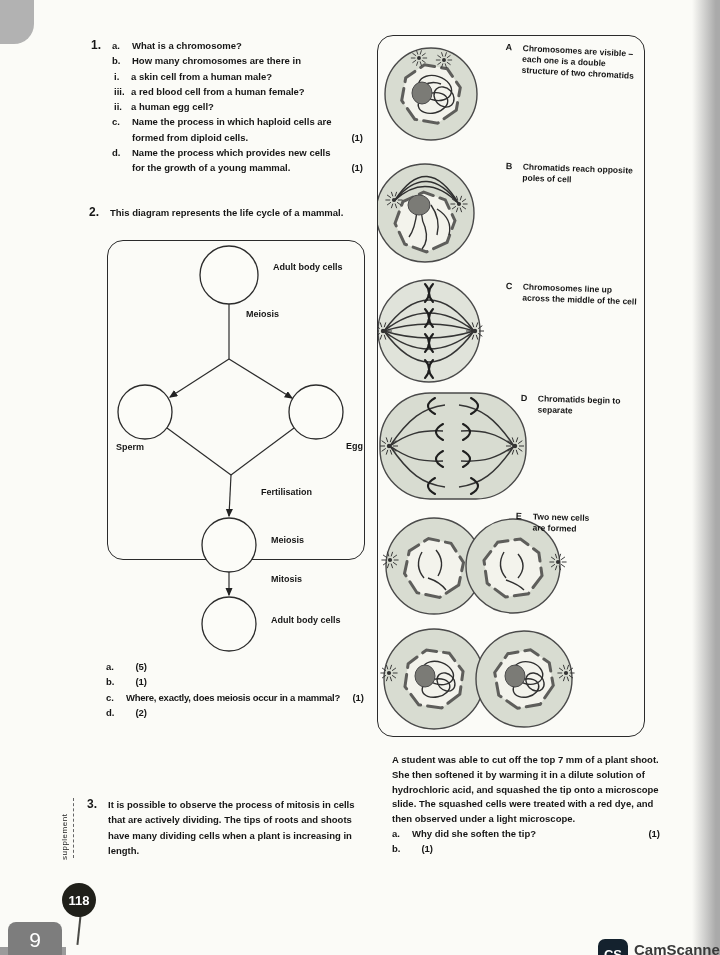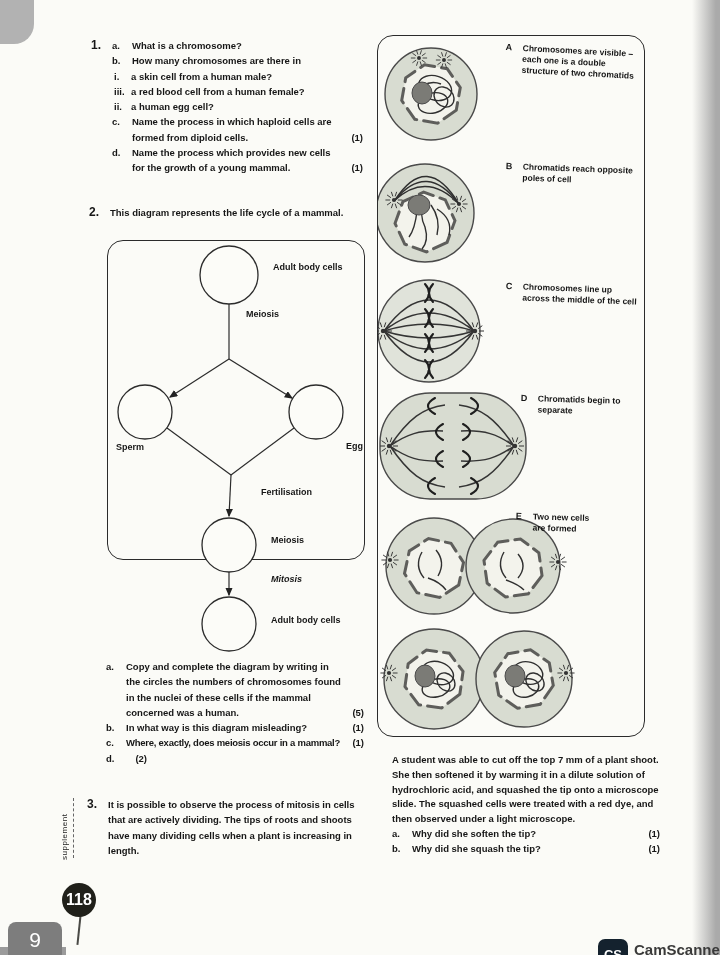--- a/index.html
+++ b/index.html
@@ -35,21 +35,21 @@
   .fib{fill:none;stroke:#343434;stroke-width:1.5;}
   .chr2{fill:none;stroke:#1e1e1e;stroke-width:2.1;stroke-linecap:round;}
   .blob{fill:#7b7b76;stroke:#4a4a4a;stroke-width:1;}
   
   .corner-tl{position:absolute;left:0;top:0;width:34px;height:44px;background:#b2b2b2;
     border-bottom-right-radius:20px;}
   .edge-r{position:absolute;left:692px;top:0;width:28px;height:955px;
     background:linear-gradient(to right,rgba(176,176,176,0),#aaa 85%);}
   .edge-b{position:absolute;left:0;top:947px;width:66px;height:8px;background:#9b9b9b;}
   .pagecirc{position:absolute;left:62px;top:883px;width:34px;height:34px;border-radius:50%;
-    background:#20201a;color:#fff;font-weight:700;font-size:16px;display:flex;
+    background:#20201a;color:#fff;font-weight:700;font-size:13px;display:flex;
     align-items:center;justify-content:center;}
   .pintail{position:absolute;left:78px;top:915px;width:1.5px;height:30px;background:#4a4a46;
     transform:rotate(6deg);}
   .tab9{position:absolute;left:8px;top:922px;width:54px;height:40px;background:#7d7d7d;
     border-radius:8px;color:#fff;font-size:21px;display:flex;align-items:flex-start;
     justify-content:center;padding-top:6px;box-sizing:border-box;}
   .csbadge{position:absolute;left:598px;top:939px;width:30px;height:30px;border-radius:7px;
     background:#14222e;color:#fff;font-weight:700;font-size:13px;display:flex;
     align-items:center;justify-content:center;}
   .csname{position:absolute;left:634px;top:941px;font-size:15px;font-weight:700;color:#3a3a3a;}
@@ -120,34 +120,32 @@
     <circle class="dcirc" cx="208" cy="171" r="27"></circle>
     <circle class="dcirc" cx="121" cy="304" r="27"></circle>
     <circle class="dcirc" cx="121" cy="383" r="27"></circle>
   </svg>
   <span class="dlabel" style="left:165px;top:21px;">Adult body cells</span>
   <span class="dlabel" style="left:138px;top:68px;">Meiosis</span>
   <span class="dlabel" style="left:8px;top:201px;">Sperm</span>
   <span class="dlabel" style="left:220px;top:200px;margin-left:18px;">Egg</span>
   <span class="dlabel" style="left:153px;top:246px;">Fertilisation</span>
   <span class="dlabel" style="left:163px;top:294px;">Meiosis</span>
-  <span class="dlabel" style="left:163px;top:333px;font-style:italic;">Mitosis</span>
+  <span class="dlabel" style="left:163px;top:333px;">Mitosis</span>
   <span class="dlabel" style="left:163px;top:374px;">Adult body cells</span>
 </div>
 
 <div class="q" style="left:106px;top:659px;width:258px;">
   <div class="qb">
     <div class="row">
       <span class="lt">a.</span>
-      <span class="tx">Copy and complete the diagram by writing in the circles the numbers of chromosomes found in the nuclei of these cells if the mammal concerned was a human.</span>
       <span class="mk">(5)</span>
     </div>
     <div class="row">
       <span class="lt">b.</span>
-      <span class="tx">In what way is this diagram misleading?</span>
       <span class="mk">(1)</span>
     </div>
     <div class="row">
       <span class="lt">c.</span>
       <span class="tx tight">Where, exactly, does meiosis occur in a mammal?</span>
       <span class="mk">(1)</span>
     </div>
     <div class="row">
       <span class="lt">d.</span>
       <span class="mk">(2)</span>
@@ -326,21 +324,20 @@
     <div class="row">
       <span class="tx">A student was able to cut off the top 7 mm of a plant shoot. She then softened it by warming it in a dilute solution of hydrochloric acid, and squashed the tip onto a microscope slide. The squashed cells were treated with a red dye, and then observed under a light microscope.</span>
     </div>
     <div class="row">
       <span class="lt">a.</span>
       <span class="tx">Why did she soften the tip?</span>
       <span class="mk">(1)</span>
     </div>
     <div class="row">
       <span class="lt">b.</span>
-      <span class="tx">Why did she squash the tip?</span>
       <span class="mk">(1)</span>
     </div>
   </div>
 </div>
 
 <div class="corner-tl"></div>
 <div class="edge-r"></div>
 <div class="edge-b"></div>
 <div class="pintail"></div>
 <div class="pagecirc">118</div>

